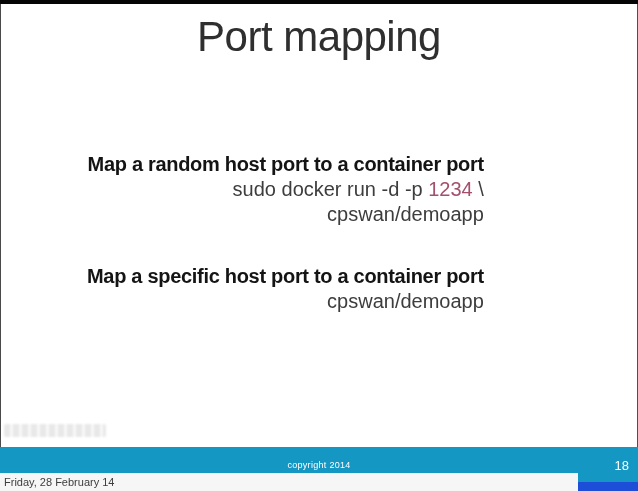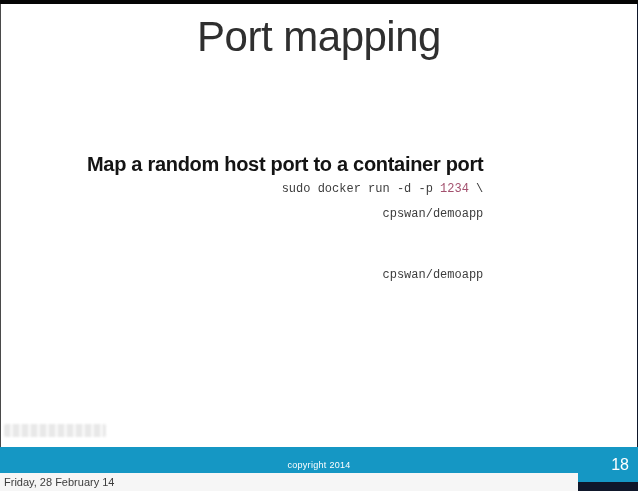--- a/index.html
+++ b/index.html
@@ -6,21 +6,21 @@
     margin: 0;
     padding: 0;
     background: #ffffff;
     font-family: "Liberation Sans", sans-serif;
   }
   .screen {
     position: relative;
     width: 638px;
     height: 491px;
     overflow: hidden;
-    background: #0f172a;
+    background: #1d4ed8;
   }
   
   .top-edge {
     position: absolute;
     left: 0; top: 0;
     width: 638px; height: 4px;
     background: #050505;
   }
   
   .slide {
@@ -49,22 +49,22 @@
   .section { margin-bottom: 36px; text-align: right; }
   .section-heading {
     font-size: 20px;
     font-weight: 700;
     letter-spacing: -0.3px;
     color: #141414;
     line-height: 26px;
     white-space: pre;
   }
   .code-line {
-    font-family: Liberation Mono, monospace;
-    font-size: 12px;
+    font-family: Liberation Sans, sans-serif;
+    font-size: 20px;
     line-height: 25px;
     color: #3d3d3d;
     padding-left: 12px;
     white-space: pre;
   }
   .code-highlight { color: #a3506e; }
   
   .watermark {
     position: absolute;
     left: 3px; top: 420px;
@@ -90,21 +90,21 @@
     color: #ffffff;
     font-size: 9px;
     letter-spacing: 0.3px;
   }
   .page-number {
     position: absolute;
     right: 9px;
     top: 50%;
     transform: translateY(-50%);
     color: #ffffff;
-    font-size: 16px;
+    font-size: 13px;
     font-weight: 300;
   }
   
   .status-strip {
     position: absolute;
     left: 0; top: 473px;
     width: 578px; height: 18px;
     background: #f6f6f6;
     display: flex;
     align-items: center;
@@ -128,20 +128,21 @@
 
     <div class="content">
 
       <div class="section">
         <div class="section-heading">Map a random host port to a container port</div>
         <div class="code-line"><span>sudo docker run -d -p </span><span class="code-highlight">1234</span><span> \</span></div>
         <div class="code-line"><span>cpswan/demoapp</span></div>
       </div>
 
       <div class="section">
+        <div class="section-heading">Map a specific host port to a container port</div>
         <div class="code-line"><span>cpswan/demoapp</span></div>
       </div>
 
     </div>
 
     <div class="watermark"></div>
 
   </div>
 
   <div class="footer-bar">

